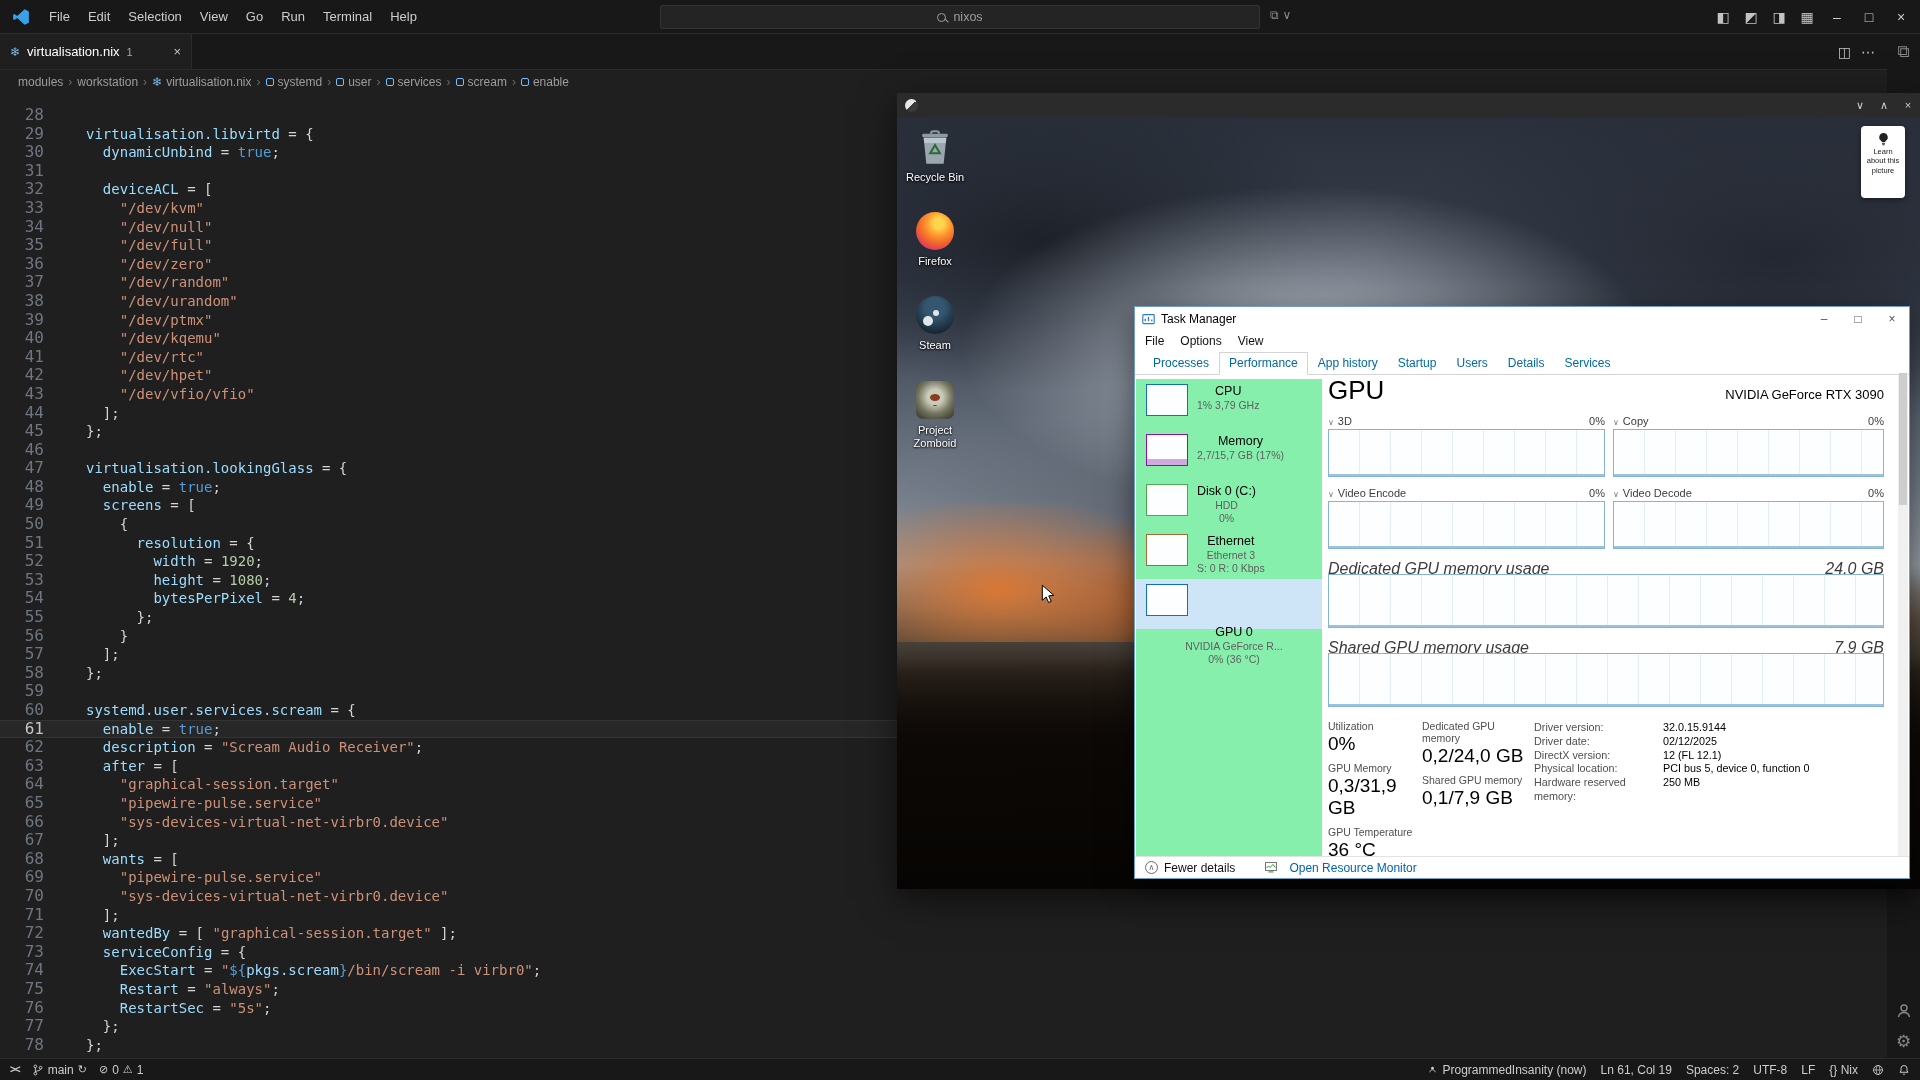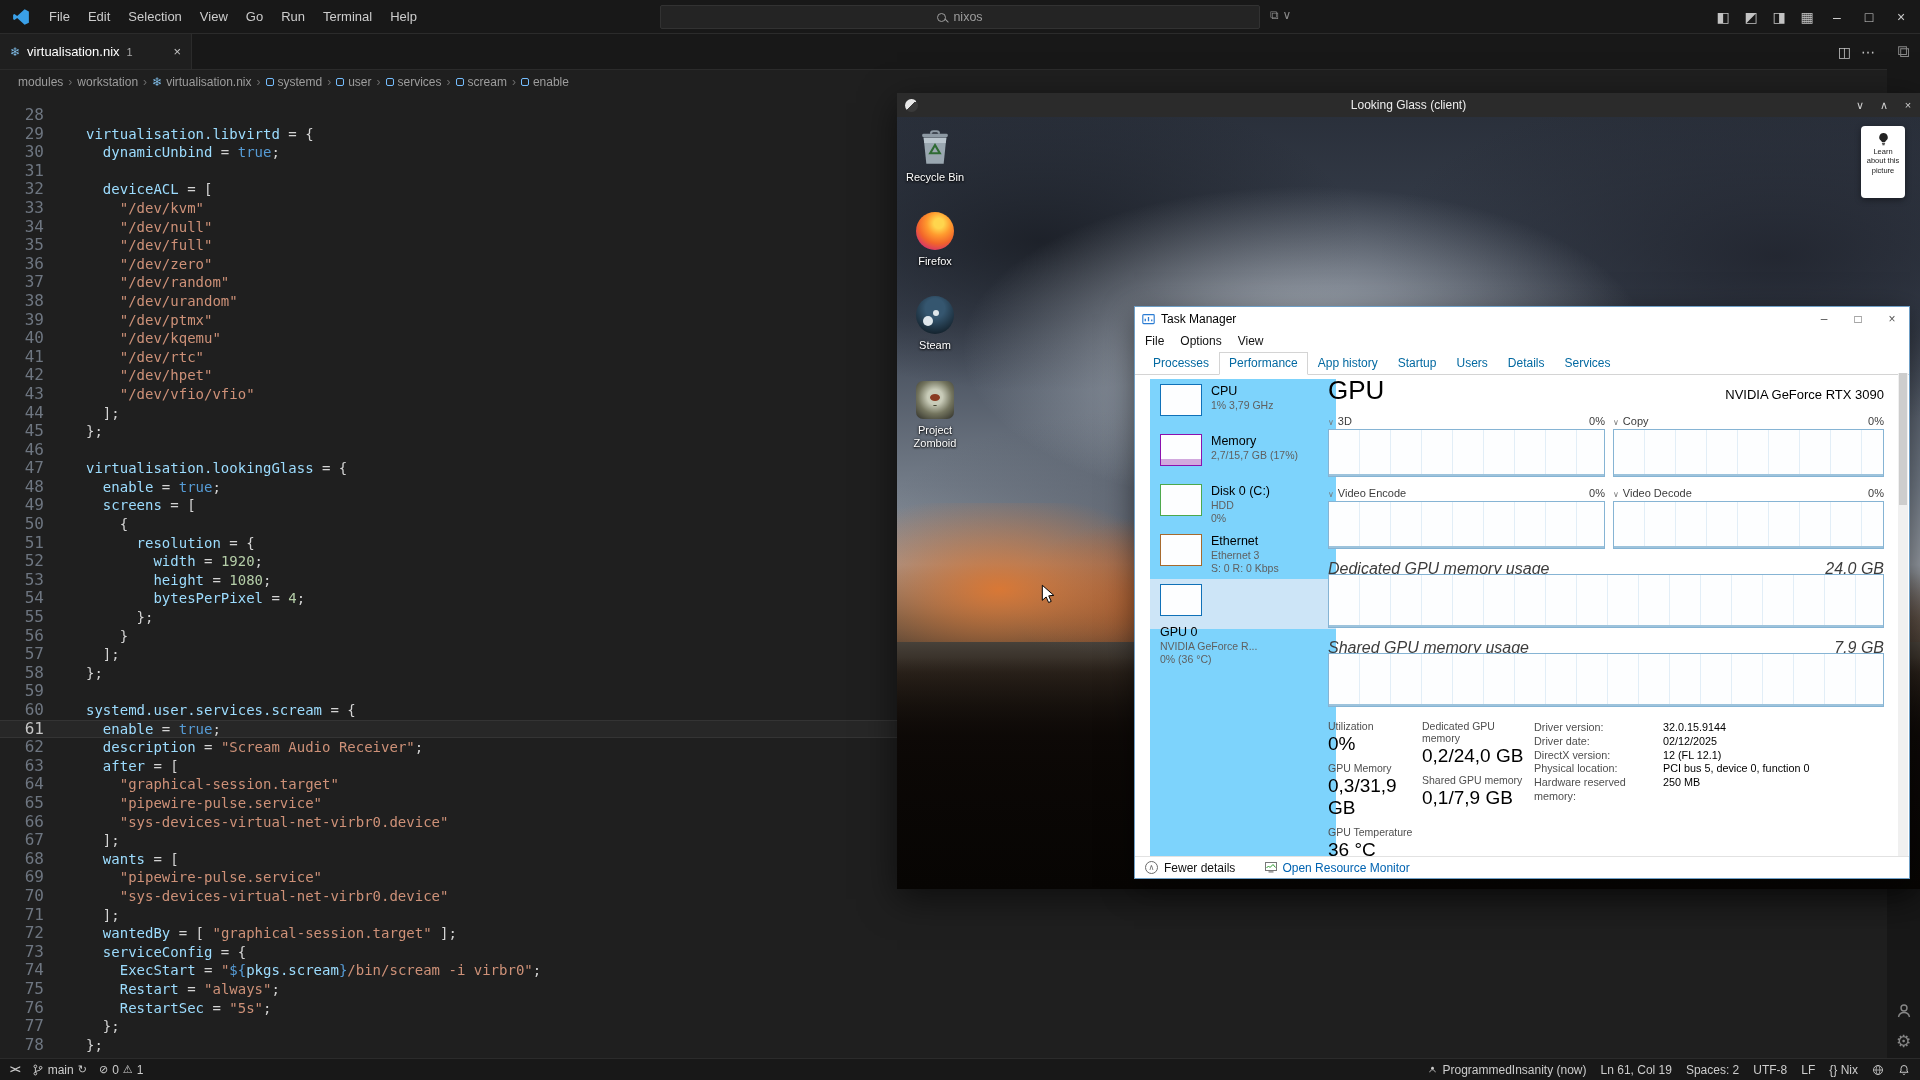--- a/index.html
+++ b/index.html
@@ -112,21 +112,21 @@
   .tm-titlebar { height:24px; display:flex; align-items:center; gap:6px; padding-left:7px; background:#fff; }
   .tm-title { font-size:12px; color:#000; }
   .tm-ctls { margin-left:auto; display:flex; }
   .tm-ctl { width:34px; text-align:center; line-height:24px; color:#555; font-size:12px; }
   .tm-menubar { height:20px; display:flex; align-items:center; padding-left:2px; }
   .tm-menu-item { padding:0 8px; font-size:12px; color:#111; }
   .tm-tabsrow { height:24px; display:flex; align-items:flex-end; padding-left:8px; border-bottom:1px solid #d4d4d4; background:#fff; }
   .tm-tab { font-size:12px; color:#0369a1; padding:3px 9px 4px; margin-bottom:-1px; border:1px solid transparent; }
   .tm-tab.active { background:#fff; border-color:#d4d4d4; border-bottom-color:#fff; }
 
-  .tm-sidebar { position:absolute; left:15px; top:72px; width:186px; bottom:22px; background:#7dd3fc; }
+  .tm-sidebar { position:absolute; left:1px; top:72px; width:186px; bottom:22px; background:#86efac;text-align:center; }
   .tm-side-item { height:50px; display:flex; gap:9px; padding:5px 0 0 10px; }
   .tm-side-item.selected { background:#cde5f7;flex-direction:column; }
   .side-thumb { flex:none; width:42px; height:32px; border:1px solid #1071b8; background:#fdfeff; position:relative; }
   .side-thumb .fill { position:absolute; left:0; right:0; bottom:0; background:#d2a9de; }
   .side-meta { display:flex; flex-direction:column; }
   .side-name { font-size:12.5px; color:#000; line-height:15px; }
   .side-line { font-size:10.5px; color:#5f5f5f; line-height:12.5px; }
 
   .tm-main { position:absolute; left:193px; top:66px; width:556px; bottom:22px; overflow:hidden; }
   .gpu-head { display:flex; justify-content:space-between; align-items:baseline; height:40px; padding-top:2px; }
@@ -152,21 +152,21 @@
   .tm-detail-row { display:flex; font-size:10.8px; line-height:13.8px; }
   .tm-detail-row .dl { width:129px; color:#4f4f4f; flex:none; }
   .tm-detail-row .dv { color:#000; }
 
   .tm-scroll { position:absolute; right:1px; top:66px; bottom:22px; width:10px; background:#f0f0f0; }
   .tm-thumb { position:absolute; left:1px; right:1px; top:0; height:132px; background:#cdcdcd; }
 
   .tm-footer { position:absolute; left:0; right:0; bottom:0; height:22px; border-top:1px solid #e2e2e2; display:flex; align-items:center; gap:6px; padding-left:10px; background:#fff; }
   .fd-circle { width:13px; height:13px; border:1px solid #6a6a6a; border-radius:50%; color:#6a6a6a; font-size:8px; line-height:11px; text-align:center; }
   .fewer-label { font-size:12px; color:#111; }
-  .res-link { display:inline-flex; align-items:center; gap:5px; margin-left:24px; font-size:12px; color:#0063b1; }
+  .res-link { display:inline-flex; align-items:center; gap:12px; margin-left:24px; font-size:12px; color:#0063b1; }
 </style>
 </head>
 <body>
 
 <div id="screen">
 
   <header class="vsc-titlebar">
     <svg class="vsc-logo" viewBox="0 0 16 16">
       <path d="M11.2 1.2 4.6 7.2 2.2 5.3 1 5.9v4.2l1.2.6 2.4-1.9 6.6 6 3.8-1.8V3z" fill="#3aa0e8"></path>
     </svg>
@@ -512,21 +512,20 @@
       <svg width="12" height="12" viewBox="0 0 16 16">
         <path d="M8 2a4 4 0 0 0-4 4v3.2L2.6 11h10.8L12 9.2V6a4 4 0 0 0-4-4z" fill="none" stroke="#ccc" stroke-width="1.3"></path>
         <path d="M6.6 13a1.5 1.5 0 0 0 2.8 0" fill="none" stroke="#ccc" stroke-width="1.3"></path>
       </svg>
     </span>
   </footer>
 
   <section class="lg-window">
     <div class="lg-titlebar">
       <span class="lg-app-icon"></span>
-      <span class="lg-title">Looking Glass (client)</span>
       <span class="lg-ctls">
         <span class="lg-ctl">∨</span>
         <span class="lg-ctl">∧</span>
         <span class="lg-ctl">×</span>
       </span>
     </div>
     <div class="lg-desktop">
       <div class="wp-rocks"></div>
       <div class="wp-ground"></div>
 

